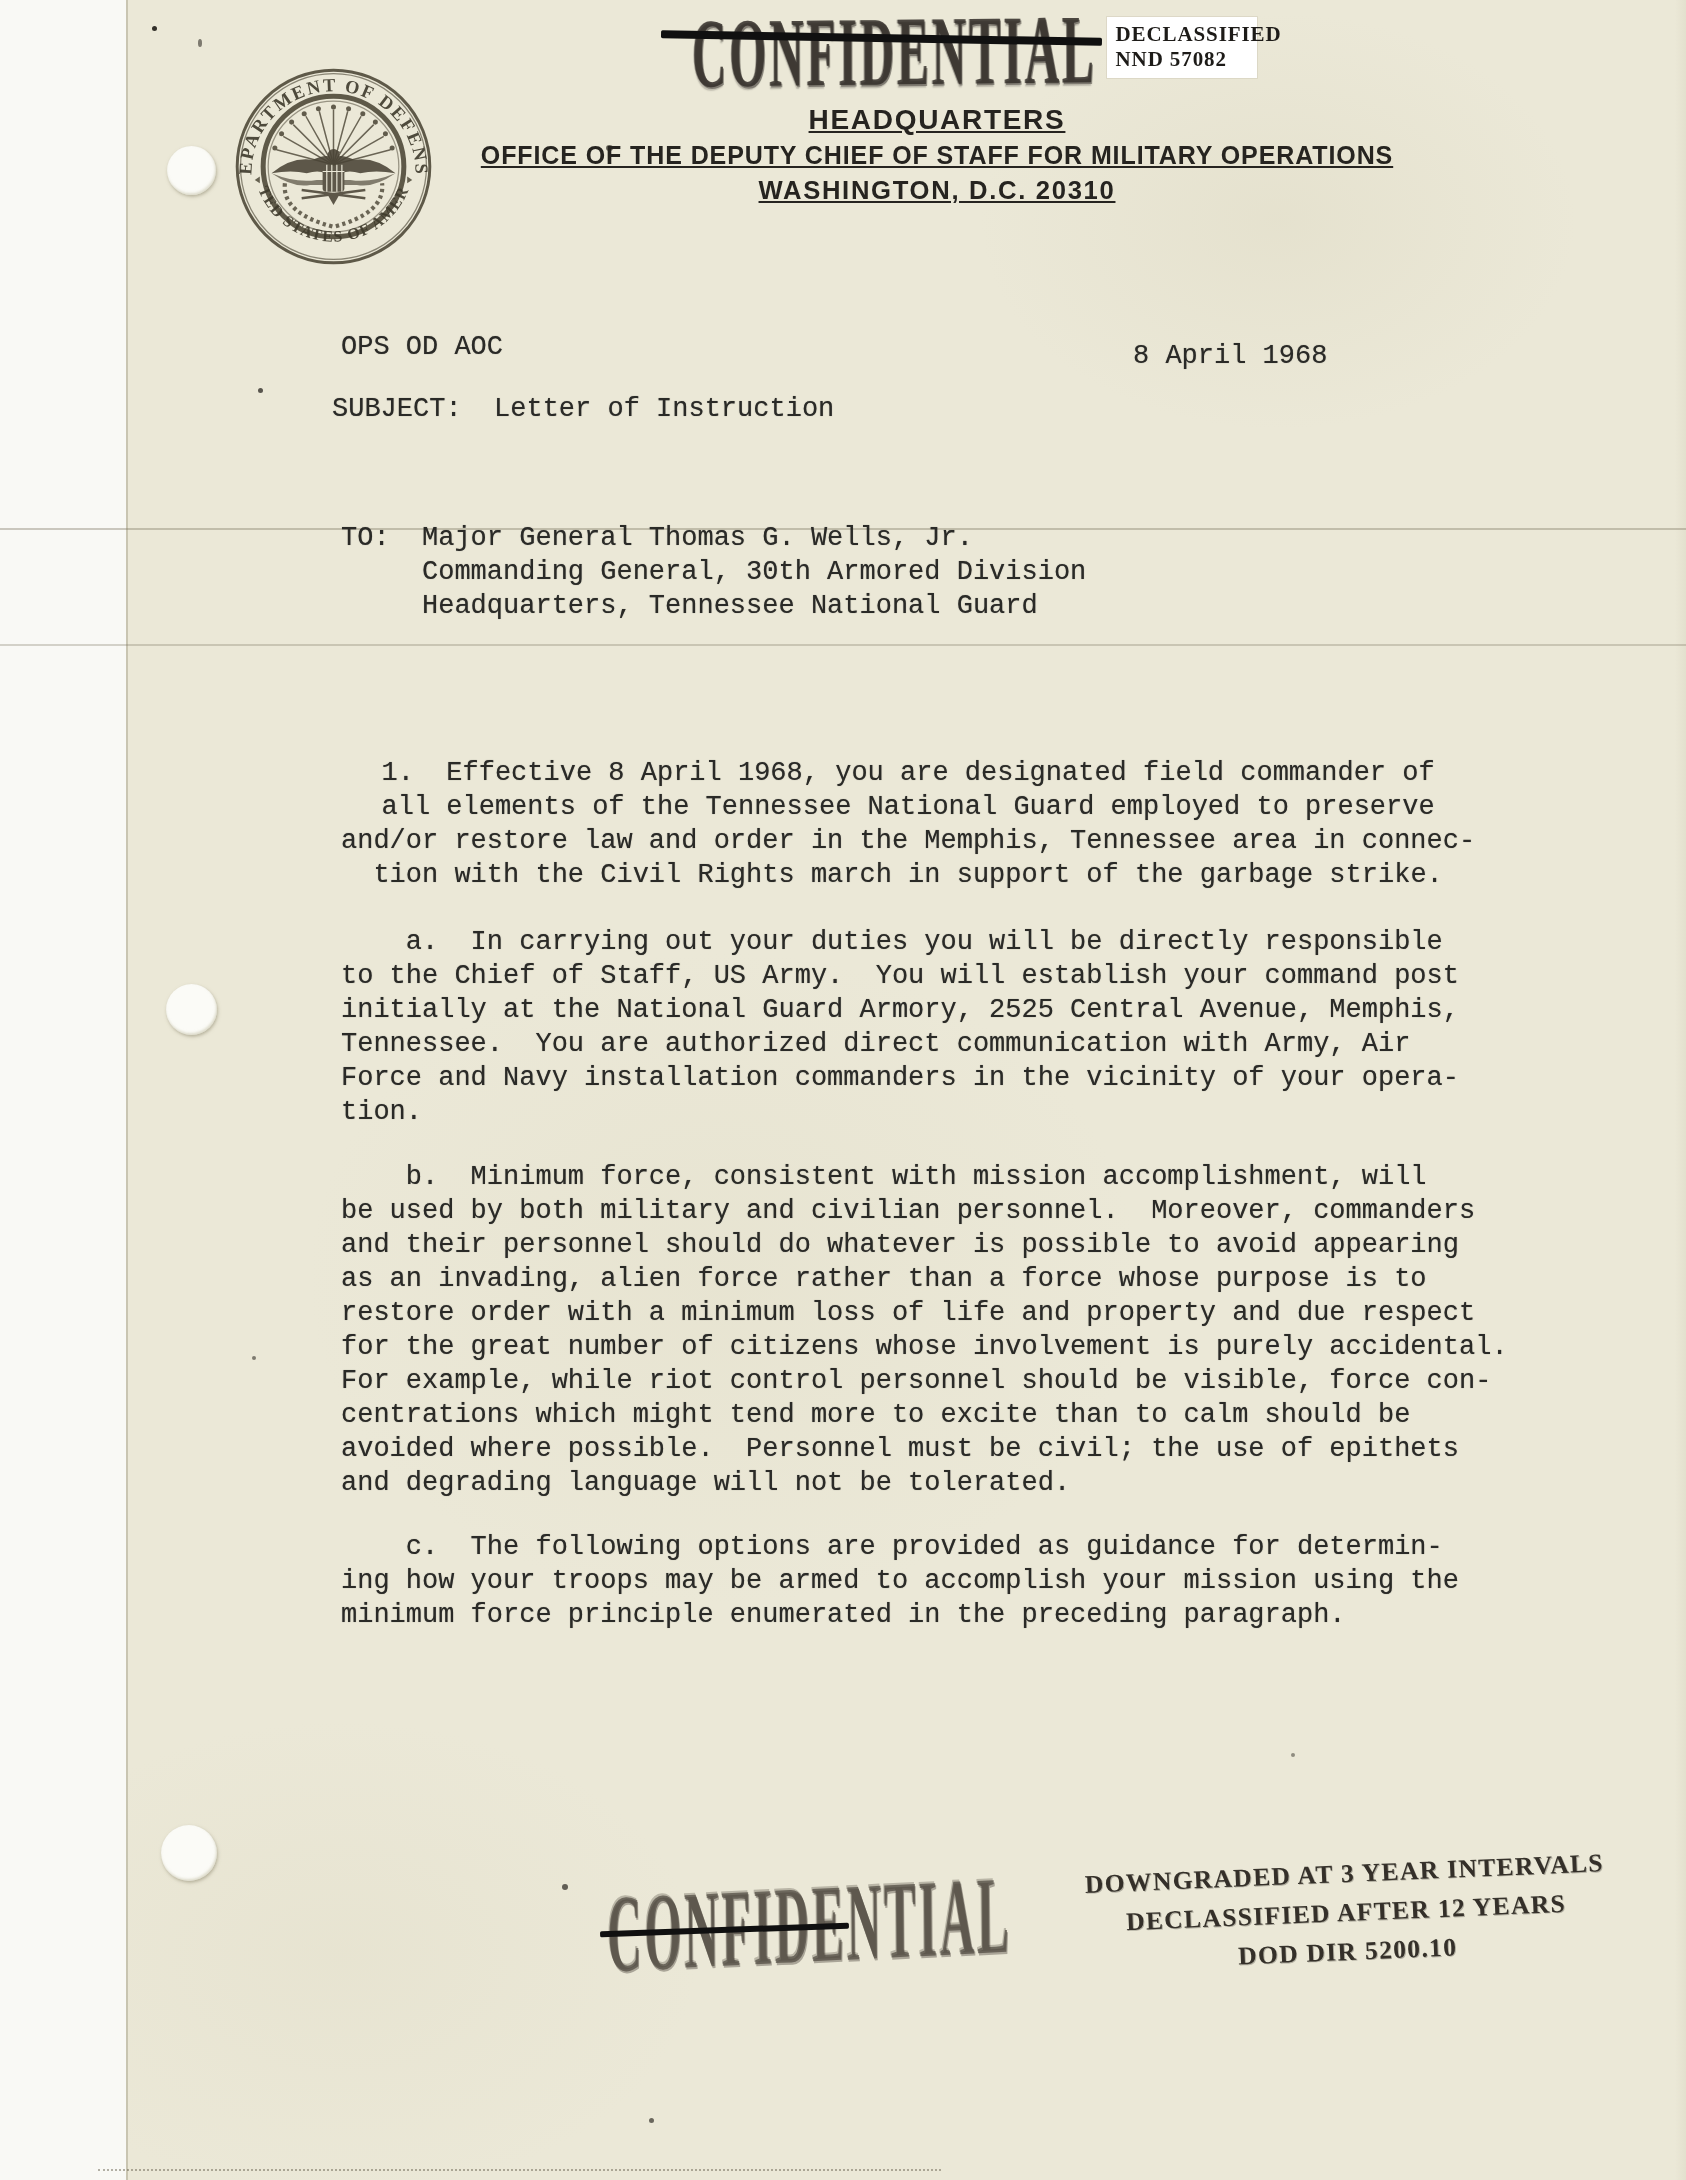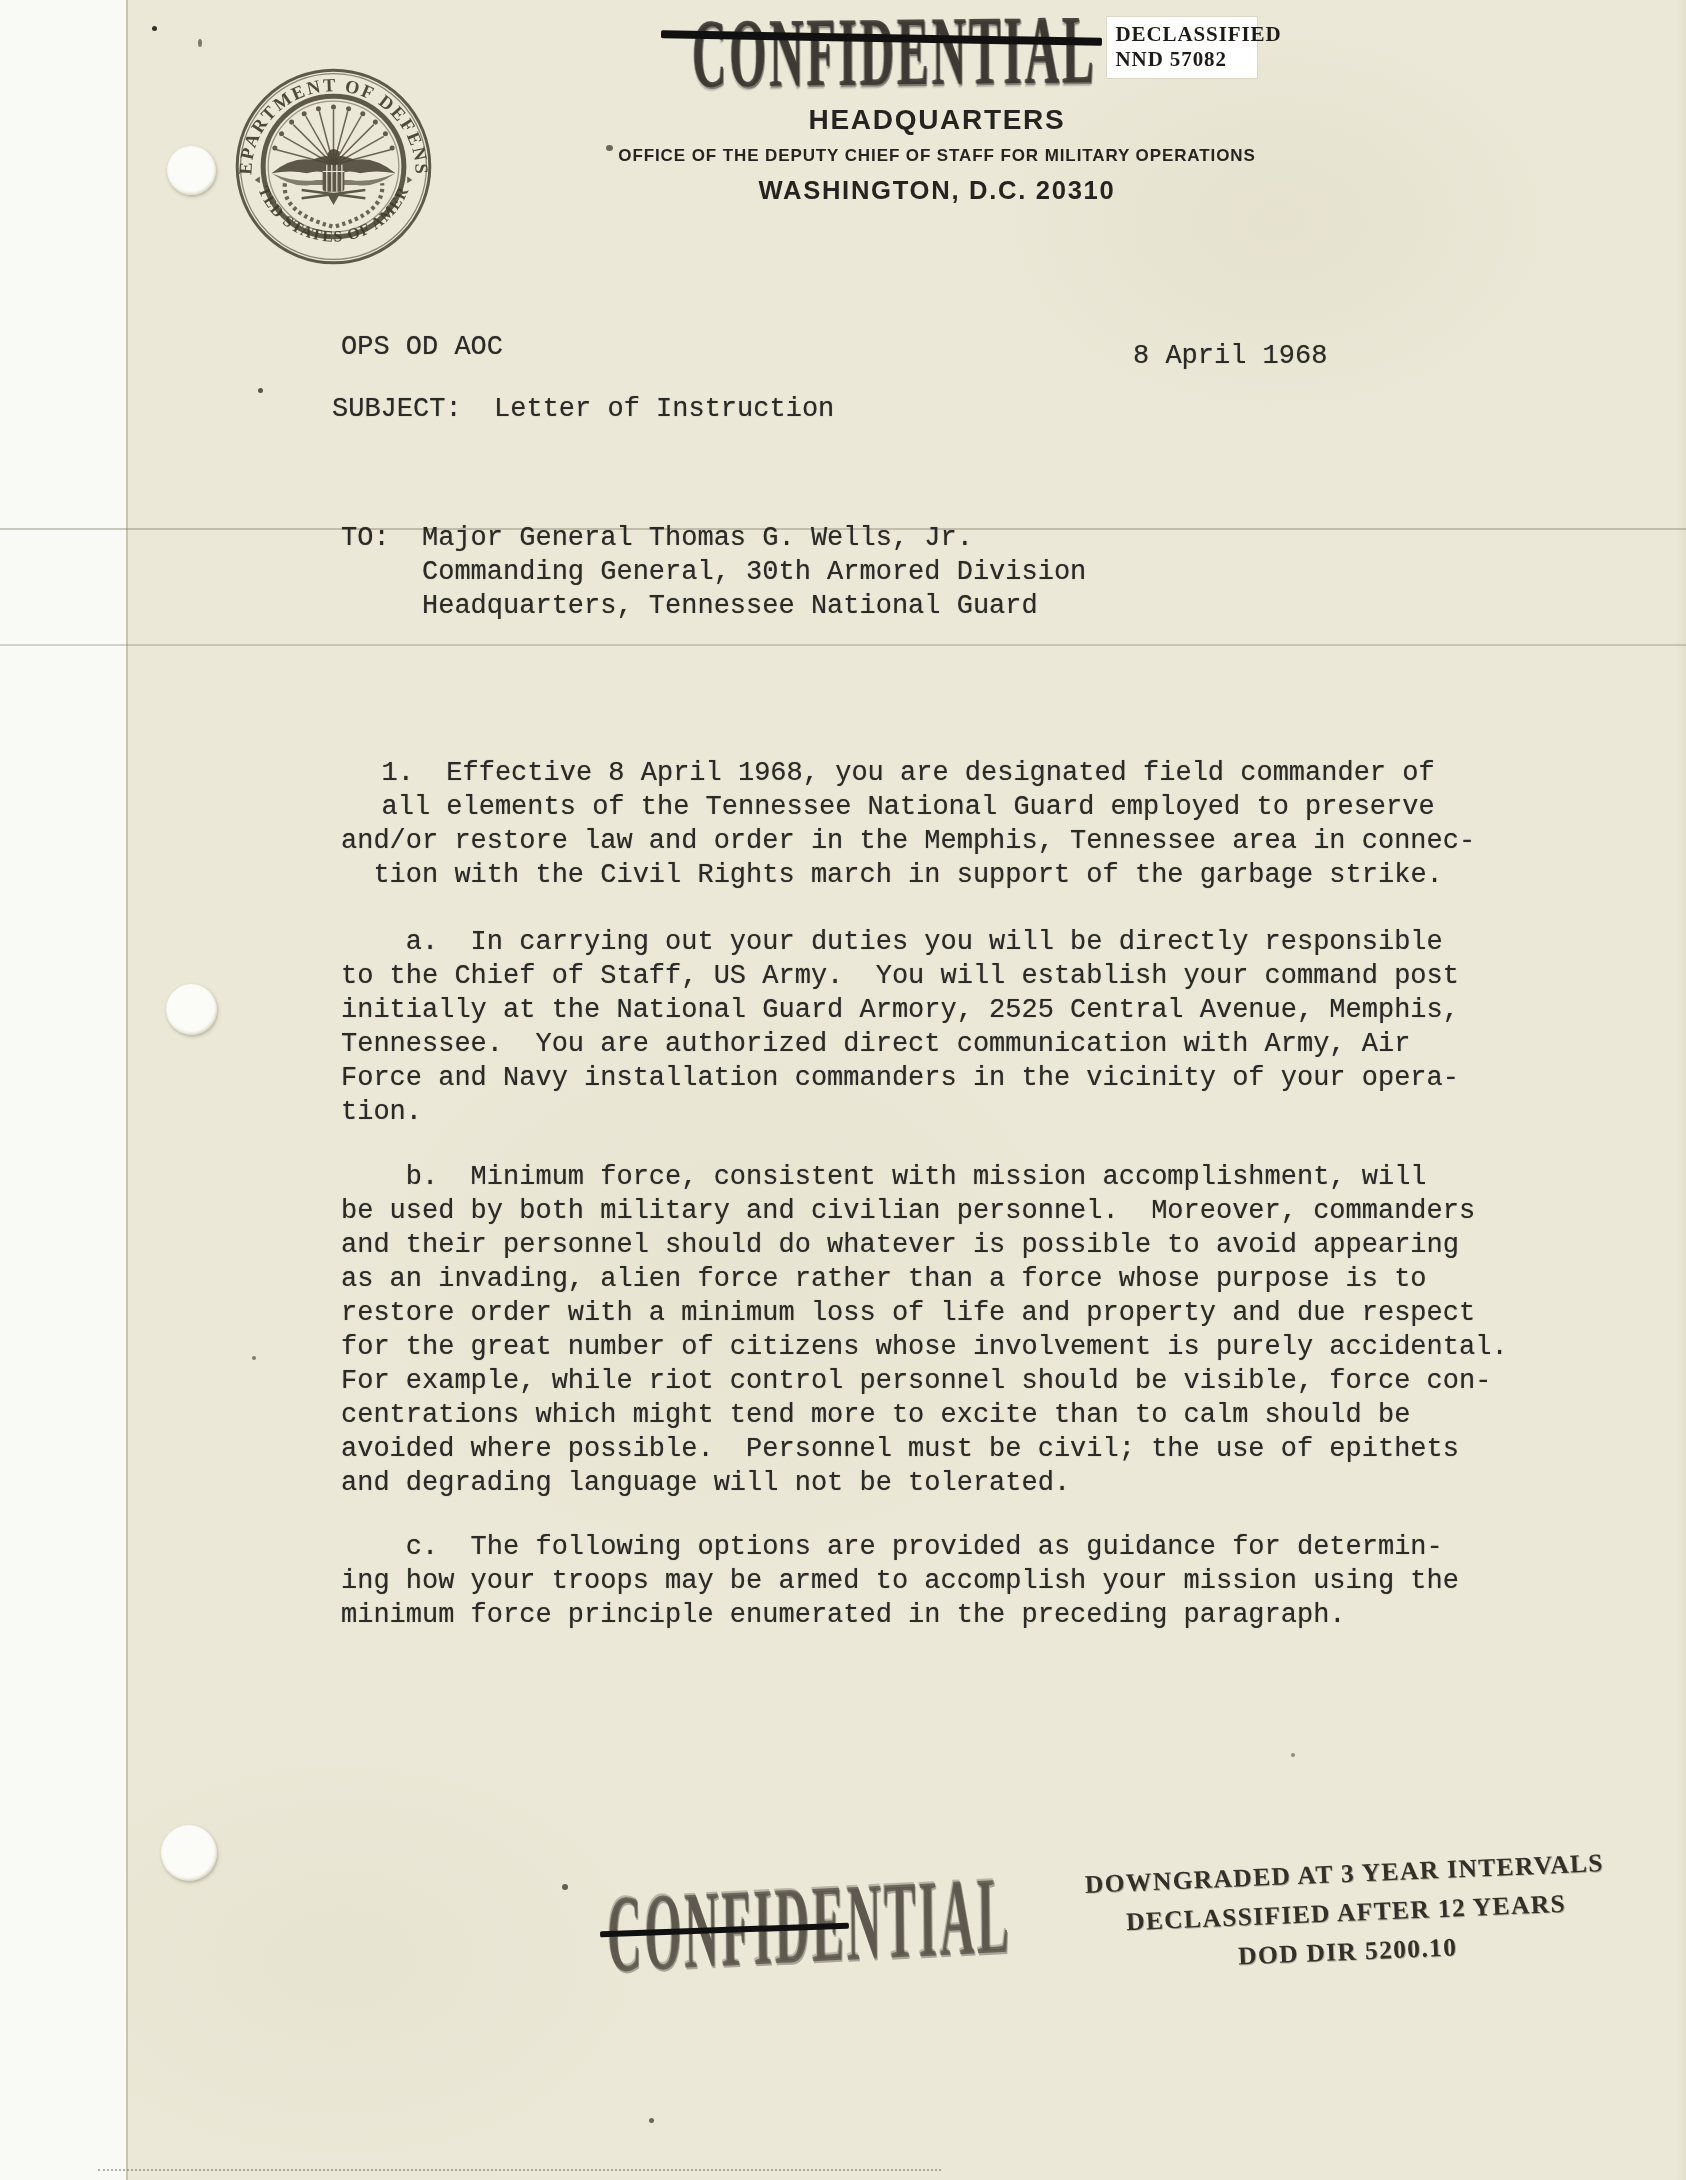--- a/index.html
+++ b/index.html
@@ -49,25 +49,25 @@
     padding:5.1px 8.5px;box-sizing:border-box;box-shadow:0 0 0 0.9px rgba(210,205,185,.6);}
   .declass-box div{font-family:"Liberation Serif", serif;font-weight:bold;font-size:21px;line-height:25px;
     color:#1d1b18;letter-spacing:0.9px;white-space:nowrap;}
 
   .downgrade{position:absolute;left:1082px;top:1854px;width:528px;transform:rotate(-2.4deg);text-align:center;}
   .downgrade div{font-family:"Liberation Serif", serif;font-weight:bold;font-size:25.6px;line-height:39px;
     color:rgba(44,39,33,.94);letter-spacing:1.3px;white-space:nowrap;
     text-shadow:0.9px 0.9px 0 rgba(44,39,33,.3);}
 
   
-  .header{position:absolute;left:477px;top:101px;width:920px;text-align:center;color:#262420;}
+  .header{position:absolute;left:477px;top:101px;width:920px;text-align:center;color:#262420;text-decoration:underline;}
   .header div{font-weight:bold;}
   .h1{font-size:28px;line-height:37px;letter-spacing:1.7px;}
   .h2{font-size:32px;line-height:37px;letter-spacing:1.7px;}
-  .h3{font-size:17px;line-height:35px;letter-spacing:0.9px;}
+  .h3{font-size:25px;line-height:35px;letter-spacing:0.9px;}
   .h4{font-size:25.6px;line-height:35px;letter-spacing:1.7px;}
 
   .seal{position:absolute;left:233px;top:66px;width:201px;height:201px;}
 
   
   .type{position:absolute;font-family:"Liberation Mono", monospace;font-size:27px;line-height:34px;
     color:#2a2a27;white-space:pre;text-shadow:0 0 0.9px rgba(42,42,40,.55);margin-top:22px;}
   .office{left:341px;top:308px;}
   .date{left:1133px;top:317px;}
   .subject{left:332px;top:370px;}

